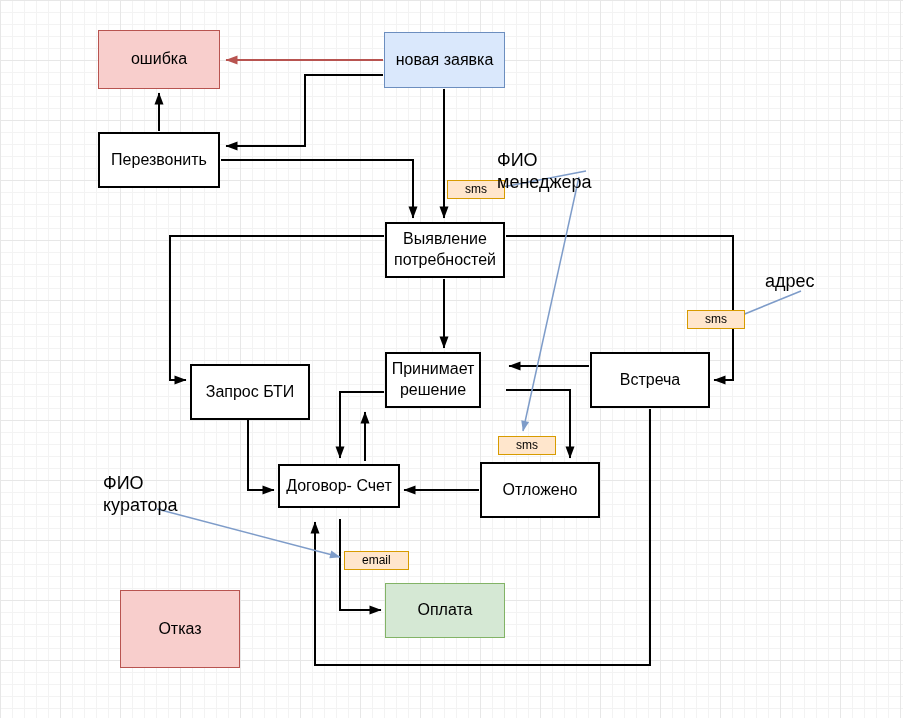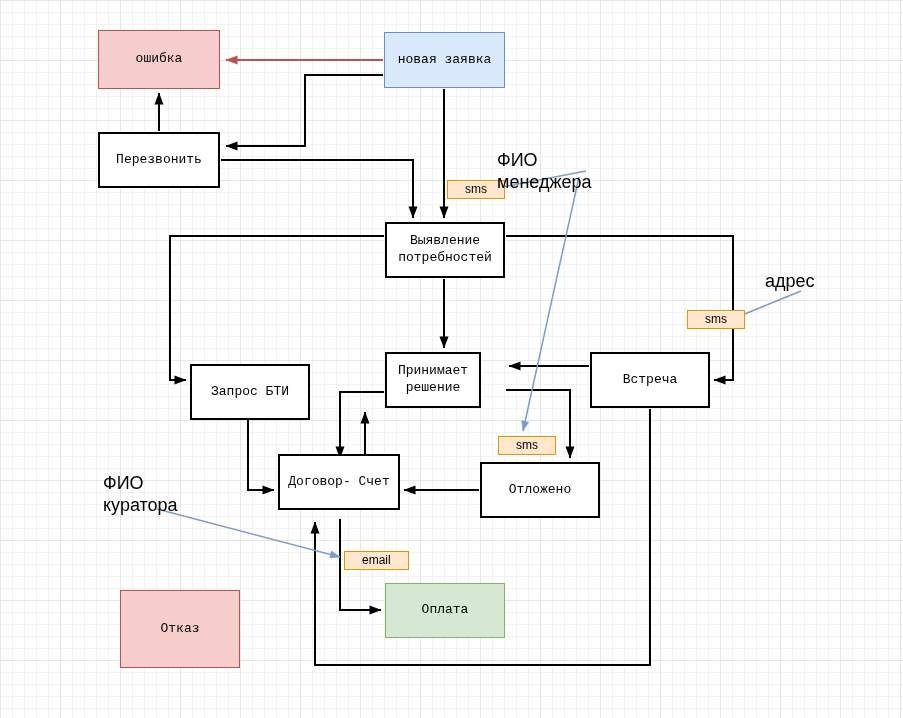--- a/index.html
+++ b/index.html
@@ -14,22 +14,22 @@
       linear-gradient(90deg, var(--grid-major) 1px, transparent 1px),
       linear-gradient(var(--grid-minor) 1px, transparent 1px),
       linear-gradient(90deg, var(--grid-minor) 1px, transparent 1px);
     background-size:60px 60px, 60px 60px, 12px 12px, 12px 12px;
   }
 
   #edge-layer { position:absolute; left:0; top:0; }
 
   .node {
     position:absolute; display:flex; align-items:center; justify-content:center;
-    text-align:center; font-size:13px; line-height:1.3; padding:2px;
-    background:var(--node-white); border:2px solid var(--ink);font-family:Liberation Mono, monospace;
+    text-align:center; font-size:16px; line-height:1.3; padding:2px;
+    background:var(--node-white); border:2px solid var(--ink);
   }
   .node.pink  { background:var(--pink-fill);  border:1.5px solid var(--pink-border); }
   .node.blue  { background:var(--blue-fill);  border:1.5px solid var(--blue-border); }
   .node.green { background:var(--green-fill); border:1.5px solid var(--green-border); }
 
   .tag {
     position:absolute; font-size:12px; line-height:17px; padding:0 17px;
     background:var(--orange-fill); border:1px solid var(--orange-border);
     white-space:nowrap;
   }
@@ -106,21 +106,21 @@
   </div>
 
   <div class="node" style="left:385px;top:352px;width:96px;height:56px">
     <span>Принимает решение</span>
   </div>
 
   <div class="node" style="left:590px;top:352px;width:120px;height:56px">
     <span>Встреча</span>
   </div>
 
-  <div class="node" style="left:278px;top:454px;width:122px;height:56px">
+  <div class="node" style="left:278px;top:464px;width:122px;height:44px">
     <span>Договор- Счет</span>
   </div>
 
   <div class="node" style="left:480px;top:462px;width:120px;height:56px">
     <span>Отложено</span>
   </div>
 
   <div class="node green" style="left:385px;top:583px;width:120px;height:55px">
     <span>Оплата</span>
   </div>

